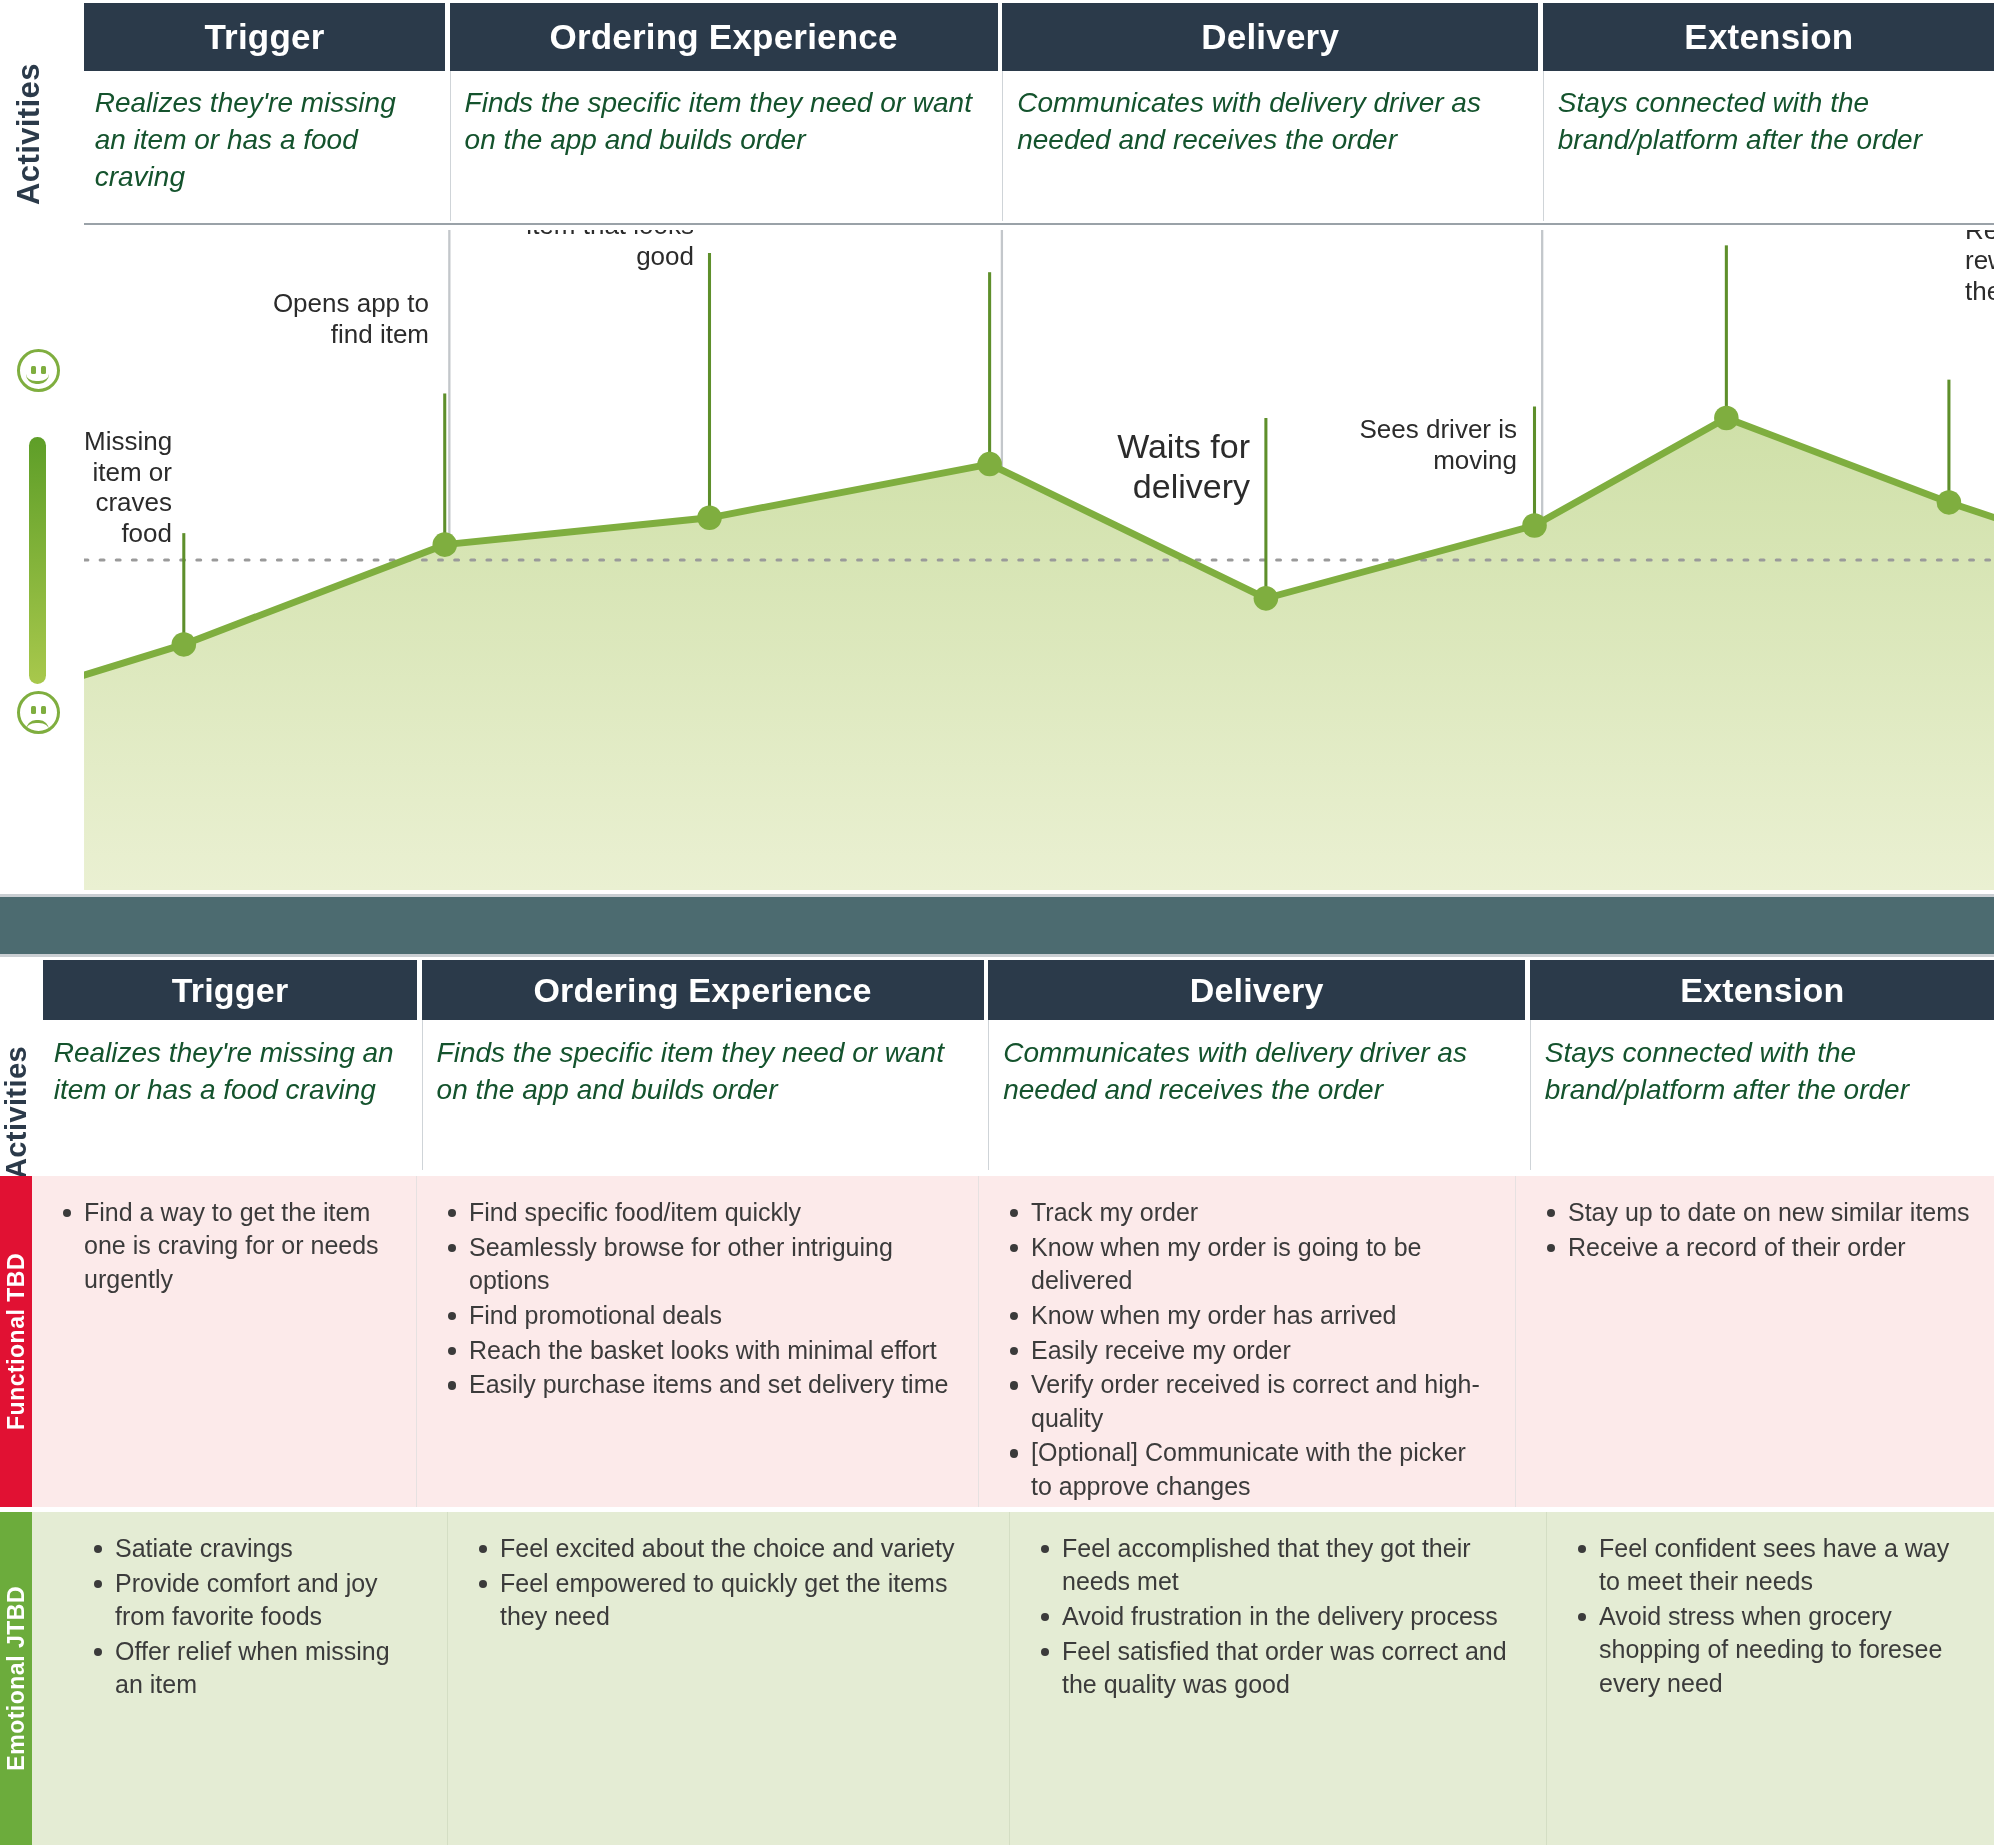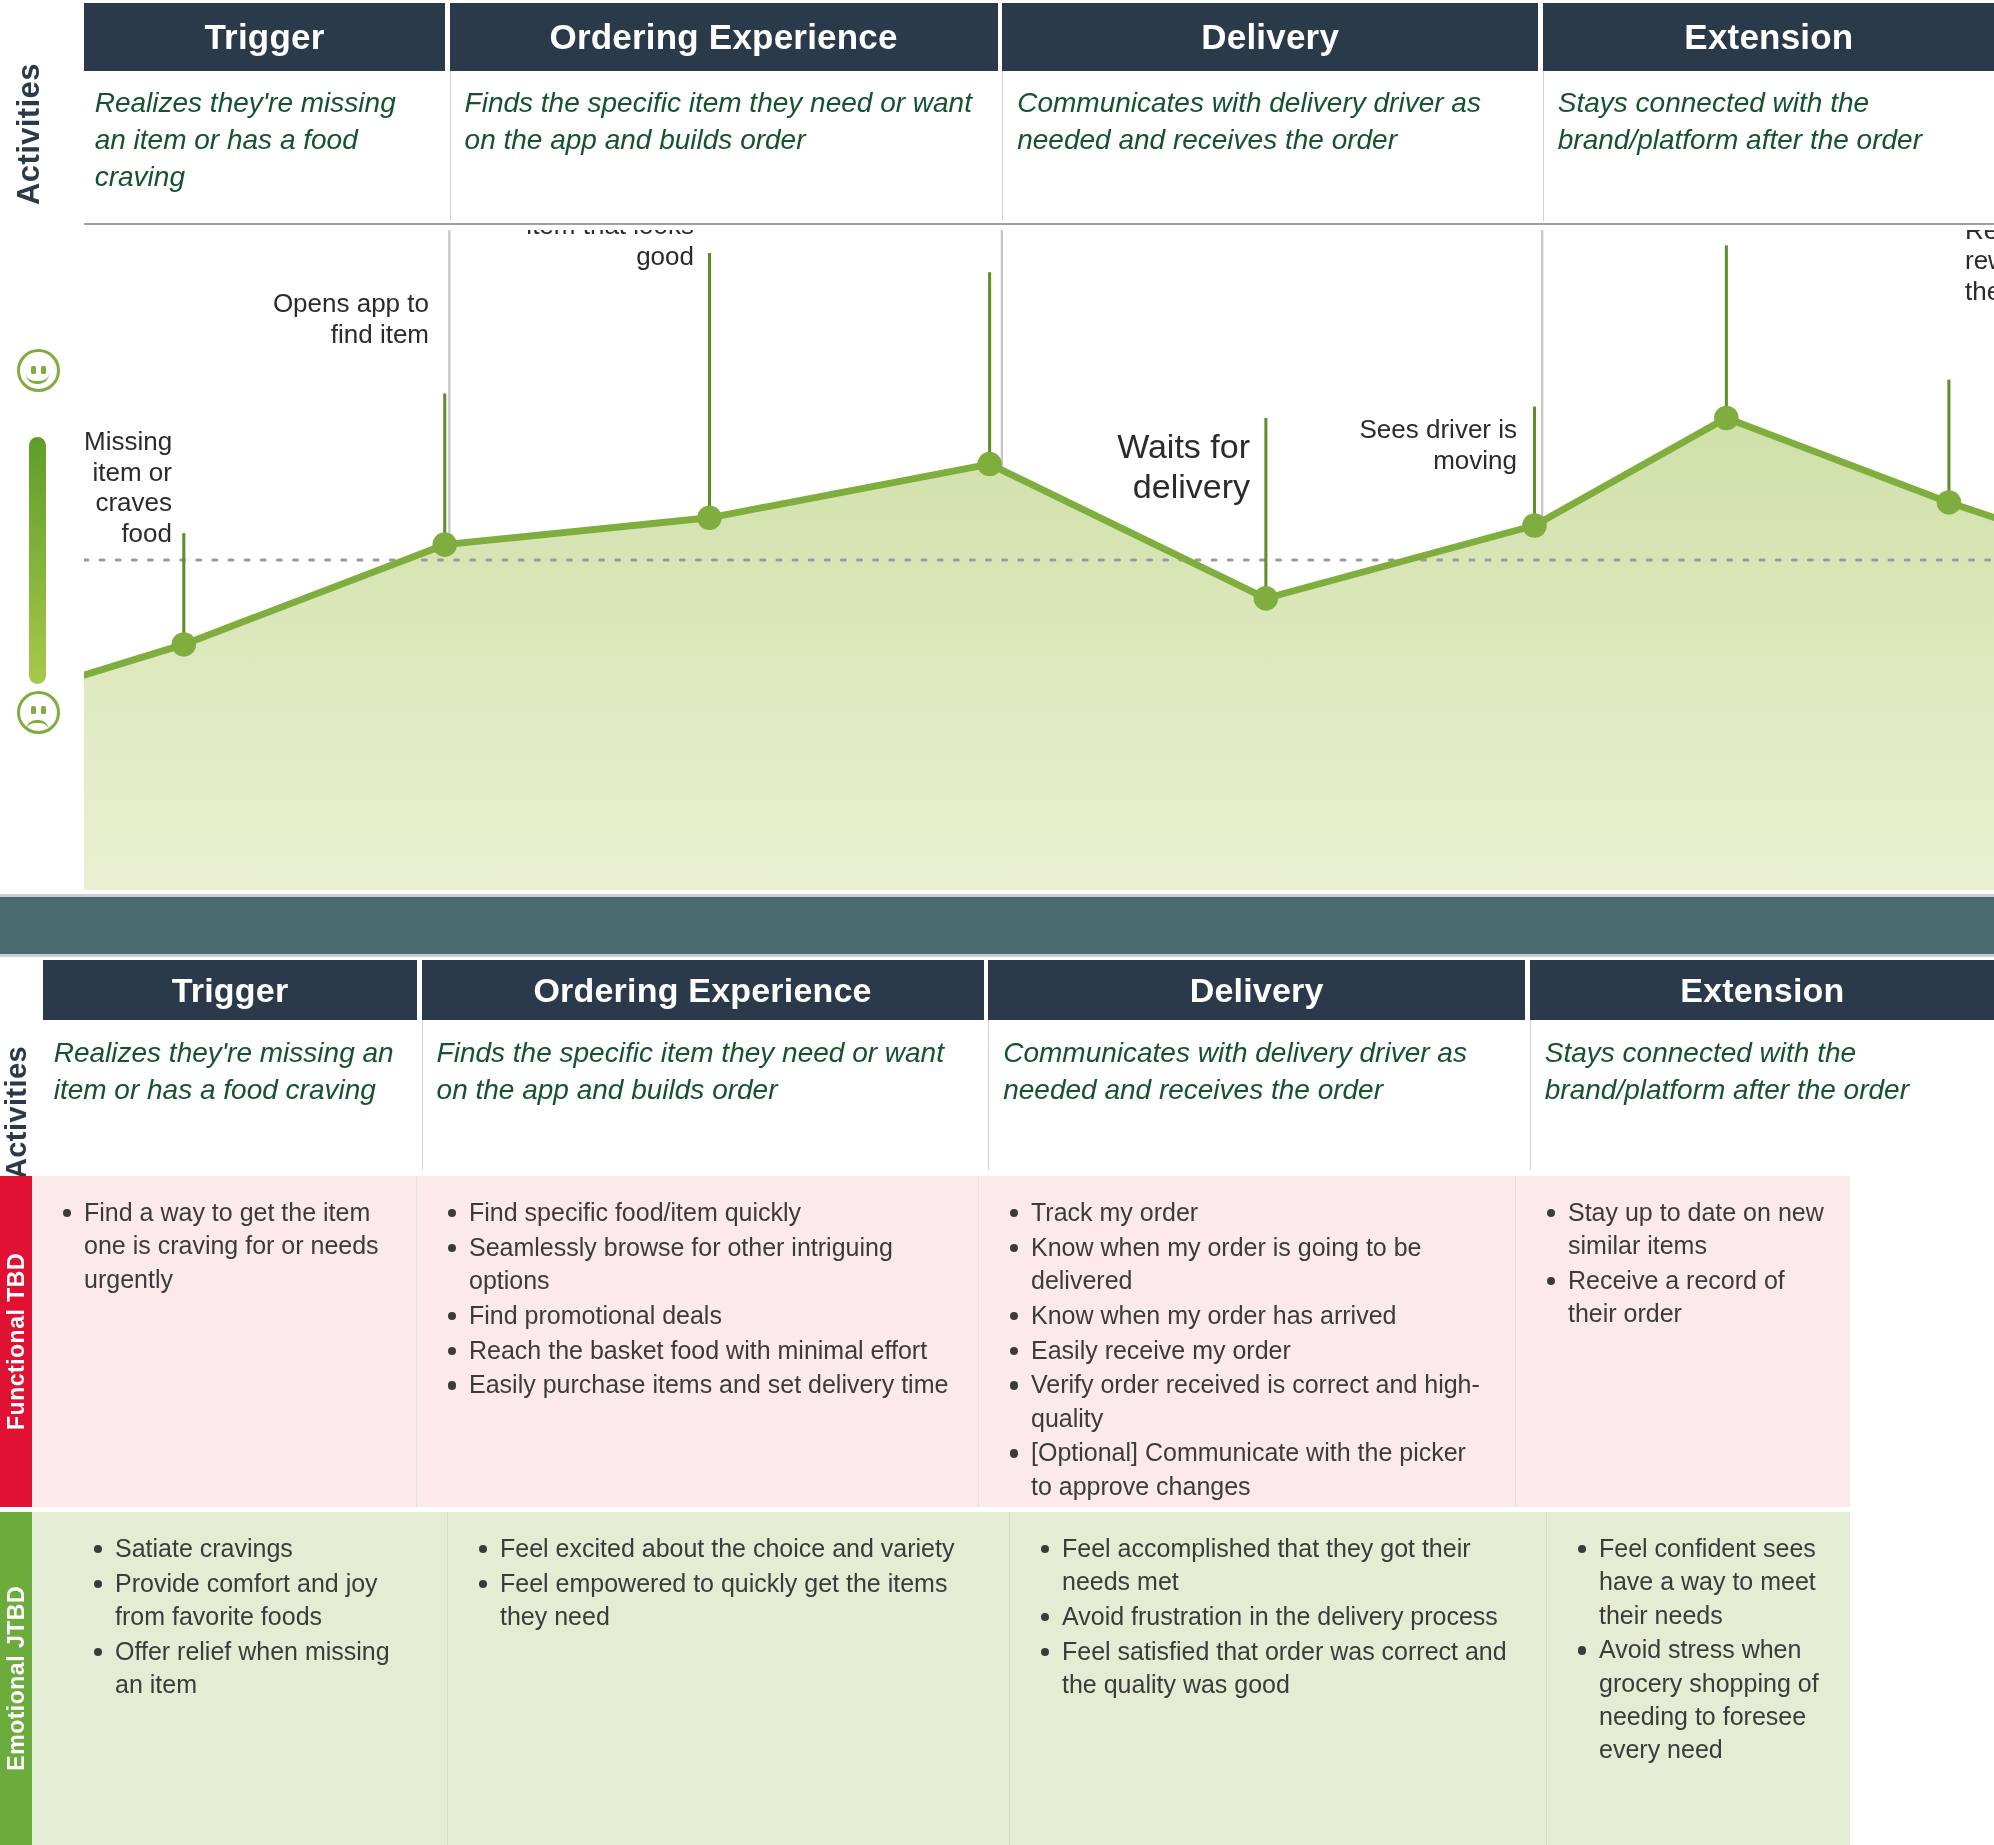--- a/index.html
+++ b/index.html
@@ -168,21 +168,21 @@
     color: #ffffff;
     font-size: 23px;
     letter-spacing: 0.5px;
   }
   #rail-functional { background: #e11133; }
   #rail-emotional  { background: #6cac3c; }
 
   .jtbd-row {
     position: absolute;
     left: 32px;
-    width: 1818px;
+    width: 1963px;
     display: flex;
     box-sizing: border-box;
   }
   .jtbd-cell {
     box-sizing: border-box;
     padding: 20px 23px 15.3px 20px;
   }
   .jtbd-cell + .jtbd-cell { border-left: 1.5px solid #e6e1e1; }
   .jtbd-cell ul {
     margin: 0;
@@ -331,21 +331,21 @@
     <ul-wrap class="jtbd-cell" style="flex:0 0 384px; display:block;">
       <ul>
           <li>Find a way to get the item one is craving for or needs urgently</li>
         </ul>
     </ul-wrap>
     <ul-wrap class="jtbd-cell" style="flex:0 0 562px; display:block;">
       <ul>
           <li>Find specific food/item quickly</li>
           <li>Seamlessly browse for other intriguing options</li>
           <li>Find promotional deals</li>
-          <li>Reach the basket food with minimal effort</li>
+          <li>Reach the basket looks with minimal effort</li>
           <li>Easily purchase items and set delivery time</li>
         </ul>
     </ul-wrap>
     <ul-wrap class="jtbd-cell" style="flex:0 0 537px; display:block;">
       <ul>
           <li>Track my order</li>
           <li>Know when my order is going to be delivered</li>
           <li>Know when my order has arrived</li>
           <li>Easily receive my order</li>
           <li>Verify order received is correct and high-quality</li>

